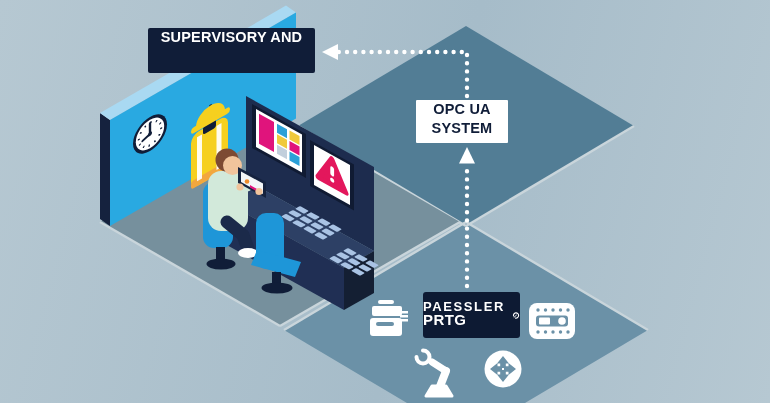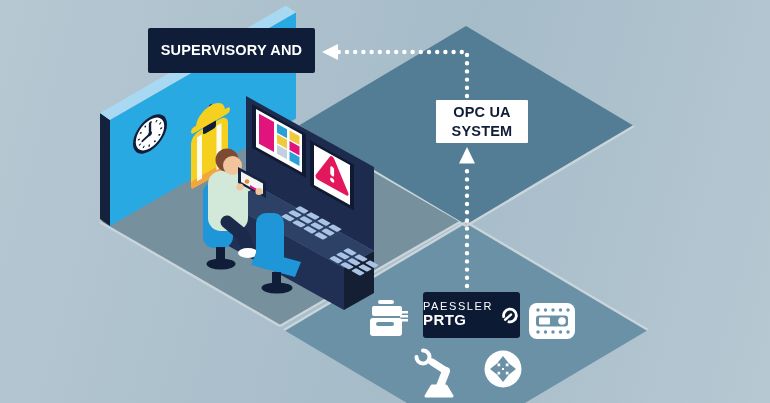--- a/index.html
+++ b/index.html
@@ -19,30 +19,30 @@
   .armst{stroke:var(--shirt);stroke-width:11;stroke-linecap:round;fill:none}
   .legst{stroke:var(--pants);stroke-width:13;stroke-linecap:round;stroke-linejoin:round;fill:none}
   .chairf{fill:var(--chair)}
   .syf{fill:var(--safety-yellow)} .sof{fill:var(--safety-orange)}
   .dots{stroke:var(--dots);stroke-width:4.4;stroke-linecap:round;stroke-linejoin:round;stroke-dasharray:0 8.2;fill:none}
   .ah{fill:var(--dots)}
   .iw{fill:var(--icon-white)} .cut{fill:var(--tile-light)}
   .rob{stroke:var(--icon-white);fill:none;stroke-linecap:round}
   .chand{stroke:var(--navy);stroke-width:2.4;stroke-linecap:round}
   
-  .lbl{position:absolute;display:flex;flex-direction:column;align-items:center;justify-content:center;
+  .lbl{position:absolute;display:flex;flex-direction:column;align-items:center;
        text-align:center;font-weight:bold;letter-spacing:.2px;line-height:19px;}
   .lbl-scada{left:148px;top:28px;width:167px;height:45px;background:var(--navy);color:#fff;
        font-size:14.5px;border-radius:2px;}
-  .lbl-opcua{left:436px;top:100px;width:92px;height:43px;background:#fff;color:var(--navy);
+  .lbl-opcua{left:416px;top:100px;width:92px;height:43px;background:#fff;color:var(--navy);
        font-size:14.5px;border-radius:1px;}
   .prtg{position:absolute;left:423px;top:292px;width:97px;height:46px;background:var(--prtg-bg);
        border-radius:3px;display:flex;align-items:center;justify-content:center;gap:7px;color:#fff;}
   .prtg .txt{display:flex;flex-direction:column;align-items:flex-start;}
-  .prtg .brand{font-size:11px;letter-spacing:1.6px;font-weight:normal;line-height:9px;}
+  .prtg .brand{font-size:13px;letter-spacing:1.6px;font-weight:bold;line-height:9px;}
   .prtg .product{font-size:15px;font-weight:bold;letter-spacing:.4px;line-height:18px;}
 </style>
 </head>
 <body>
 
 <div class="canvas">
 
   <svg class="scene" width="770" height="403" viewBox="0 0 770 403">
 
     <g>

